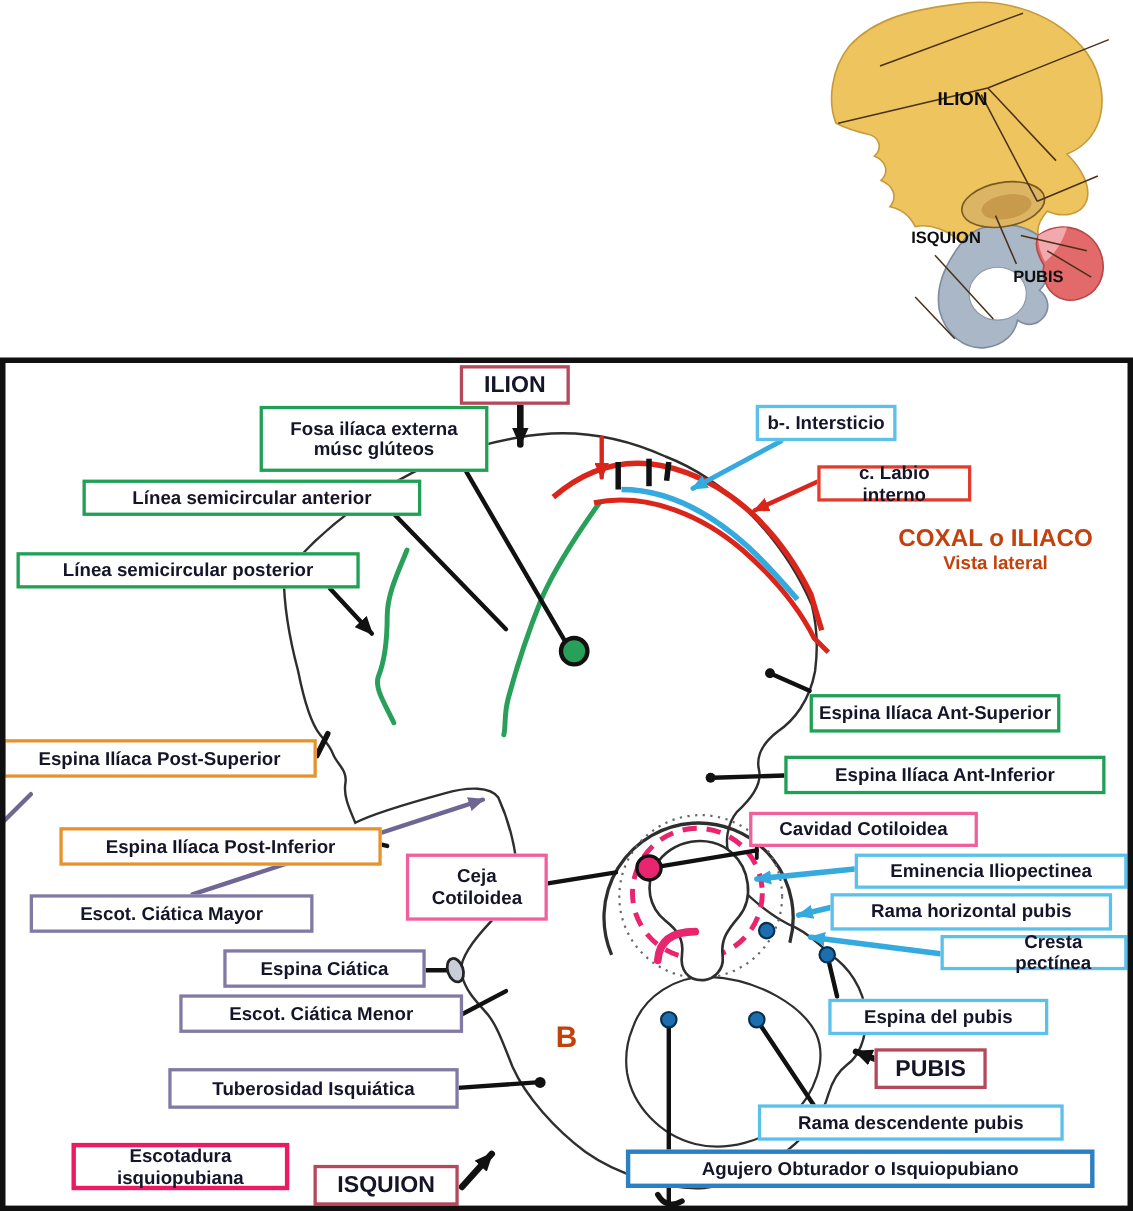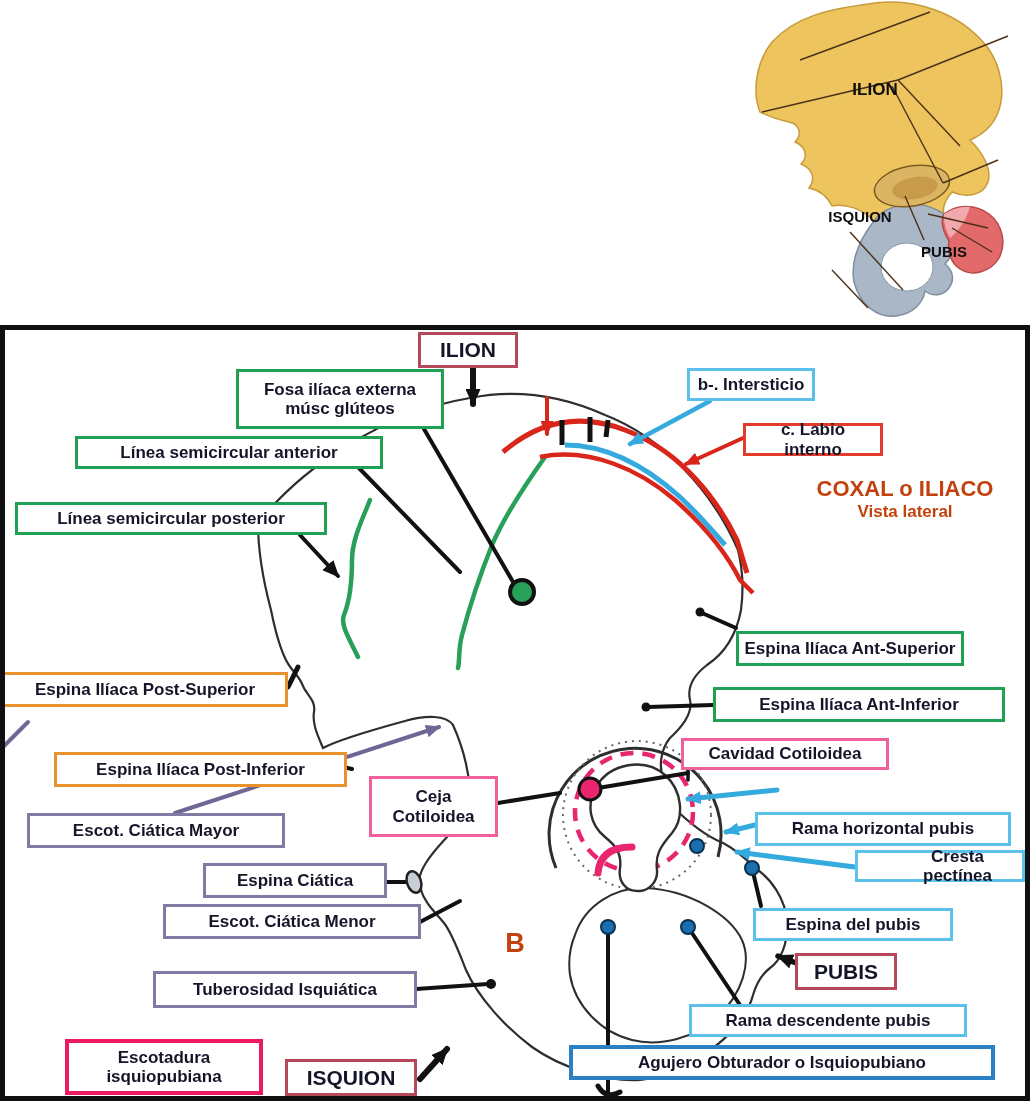--- a/index.html
+++ b/index.html
@@ -155,28 +155,29 @@
 <div class="box c-red" style="left:743px;top:423px;width:140px;height:33px;">c. Labio interno</div>
 <div class="box c-green" style="left:75px;top:436px;width:308px;height:33px;">Línea semicircular anterior</div>
 <div class="box c-green" style="left:15px;top:502px;width:312px;height:33px;">Línea semicircular posterior</div>
 <div class="box c-green" style="left:736px;top:611px;width:228px;height:35px;margin-top:20px;">Espina Ilíaca Ant-Superior</div>
 <div class="box c-orange" style="left:2px;top:672px;width:286px;height:35px;">Espina Ilíaca Post-Superior</div>
 <div class="box c-green" style="left:713px;top:687px;width:292px;height:35px;">Espina Ilíaca Ant-Inferior</div>
 <div class="box c-orange" style="left:54px;top:752px;width:293px;height:35px;">Espina Ilíaca Post-Inferior</div>
 <div class="box c-pink" style="left:681px;top:738px;width:208px;height:32px;">Cavidad Cotiloidea</div>
 <div class="box c-pink" style="left:369px;top:776px;width:129px;height:61px;">Ceja
 Cotiloidea</div>
+<div class="box c-lblue" style="left:777px;top:776px;width:248px;height:32px;">Eminencia Iliopectinea</div>
 <div class="box c-purple" style="left:27px;top:813px;width:258px;height:35px;">Escot. Ciática Mayor</div>
 <div class="box c-lblue" style="left:755px;top:812px;width:256px;height:34px;">Rama horizontal pubis</div>
 <div class="box c-lblue" style="left:855px;top:850px;width:170px;height:32px;padding-left:39px;">Cresta pectínea</div>
 <div class="box c-purple" style="left:203px;top:863px;width:184px;height:35px;">Espina Ciática</div>
 <div class="box c-purple" style="left:163px;top:904px;width:258px;height:35px;">Escot. Ciática Menor</div>
 <div class="box c-lblue" style="left:753px;top:908px;width:200px;height:33px;">Espina del pubis</div>
 <div class="box c-maroon big" style="left:795px;top:953px;width:102px;height:37px;">PUBIS</div>
 <div class="box c-purple" style="left:153px;top:971px;width:264px;height:37px;">Tuberosidad Isquiática</div>
 <div class="box c-lblue" style="left:689px;top:1004px;width:278px;height:33px;">Rama descendente pubis</div>
-<div class="box c-magenta" style="left:65px;top:1039px;width:198px;height:56px;">Escotadura
+<div class="box c-magenta" style="left:65px;top:1039px;width:198px;height:43px;">Escotadura
 isquiopubiana</div>
 <div class="box c-maroon big" style="left:285px;top:1059px;width:132px;height:37px;">ISQUION</div>
 <div class="box c-dblue" style="left:569px;top:1045px;width:426px;height:35px;border-width:4px;">Agujero Obturador o Isquiopubiano</div>
 
 <div class="frame"></div>
 </div>
 
 </body></html>

